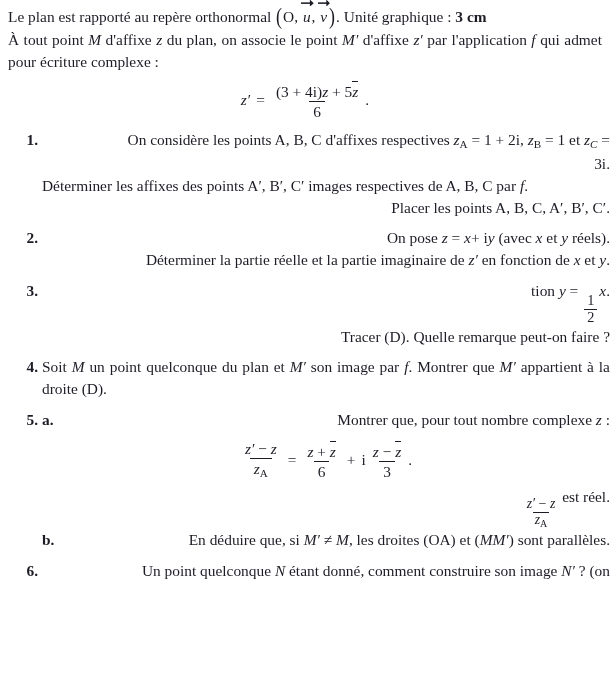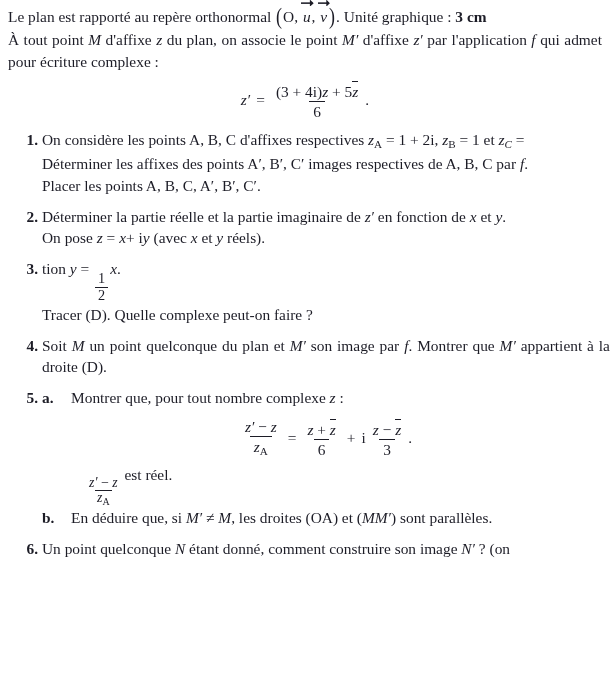--- a/index.html
+++ b/index.html
@@ -143,21 +143,21 @@
     left: 14px;
     top: 0;
     width: 24px;
     text-align: right;
     font-weight: bold;
   }
   li.q p {
     margin: 0;
     text-align: justify;
   }
-  li.q p.nojust { text-align: left; }
+  li.q p.nojust { text-align: right; }
 
   
   .subitem {
     position: relative;
     padding-left: 29px;
   }
   .subitem > .submarker {
     position: absolute;
     left: 0;
     top: 0;
@@ -222,62 +222,63 @@
       <span class="marker">1.</span>
       <p class="nojust">
         <span>On considère les points A, B, C d'affixes respectives</span>
         <span class="it">z</span><sub class="up">A</sub>
         <span>= 1 + 2i,</span>
         <span class="it">z</span><sub class="up">B</sub>
         <span>= 1 et</span>
         <span class="it">z</span><sub class="it">C</sub>
         <span>=</span>
       </p>
+      <p class="nojust">3i.</p>
       <p>
         <span>Déterminer les affixes des points A′, B′, C′ images respectives de A, B, C par</span>
         <span class="it">f</span><span>.</span>
       </p>
       <p class="nojust">Placer les points A, B, C, A′, B′, C′.</p>
     </li>
 
     <li class="q">
       <span class="marker">2.</span>
-      <p class="nojust">
-        <span>Déterminer la partie réelle et la partie imaginaire de</span>
-        <span class="it">z′</span>
-        <span>en fonction de</span>
-        <span class="it">x</span>
-        <span>et</span>
-        <span class="it">y</span><span>.</span>
-      </p>
       <p class="nojust">
         <span>On pose</span>
         <span class="it">z</span>
         <span>=</span>
         <span class="it">x</span><span>+ i</span><span class="it">y</span>
         <span>(avec</span>
         <span class="it">x</span>
         <span>et</span>
         <span class="it">y</span>
         <span>réels).</span>
       </p>
+      <p class="nojust">
+        <span>Déterminer la partie réelle et la partie imaginaire de</span>
+        <span class="it">z′</span>
+        <span>en fonction de</span>
+        <span class="it">x</span>
+        <span>et</span>
+        <span class="it">y</span><span>.</span>
+      </p>
     </li>
 
     <li class="q">
       <span class="marker">3.</span>
       <p class="nojust">
         <span>tion</span>
         <span class="it">y</span>
         <span>=</span>
         <span class="frac-inline">
           <span class="num">1</span>
           <span class="den">2</span>
         </span><span class="it">x</span><span>.</span>
       </p>
-      <p class="nojust">Tracer (D). Quelle complexe peut-on faire ?</p>
+      <p class="nojust">Tracer (D). Quelle remarque peut-on faire ?</p>
     </li>
 
     <li class="q">
       <span class="marker">4.</span>
       <p>
         <span>Soit</span>
         <span class="it">M</span>
         <span>un point quelconque du plan et</span>
         <span class="it">M′</span>
         <span>son image par</span>

